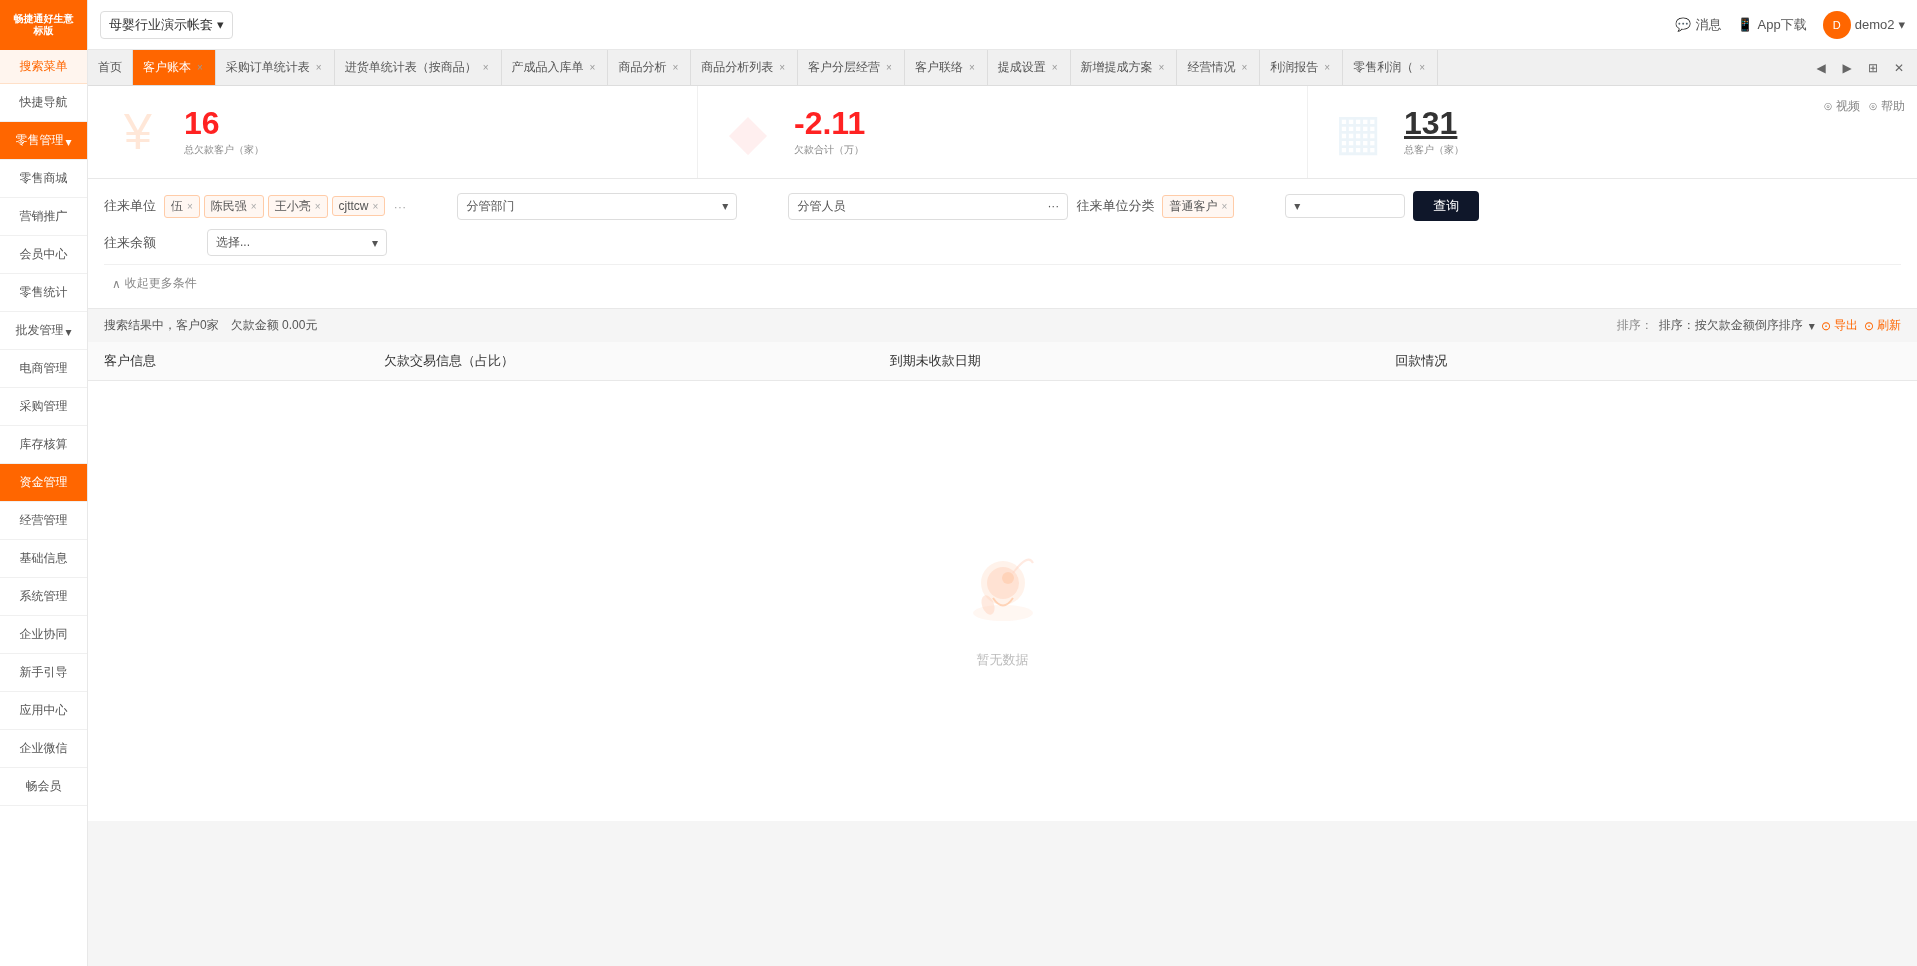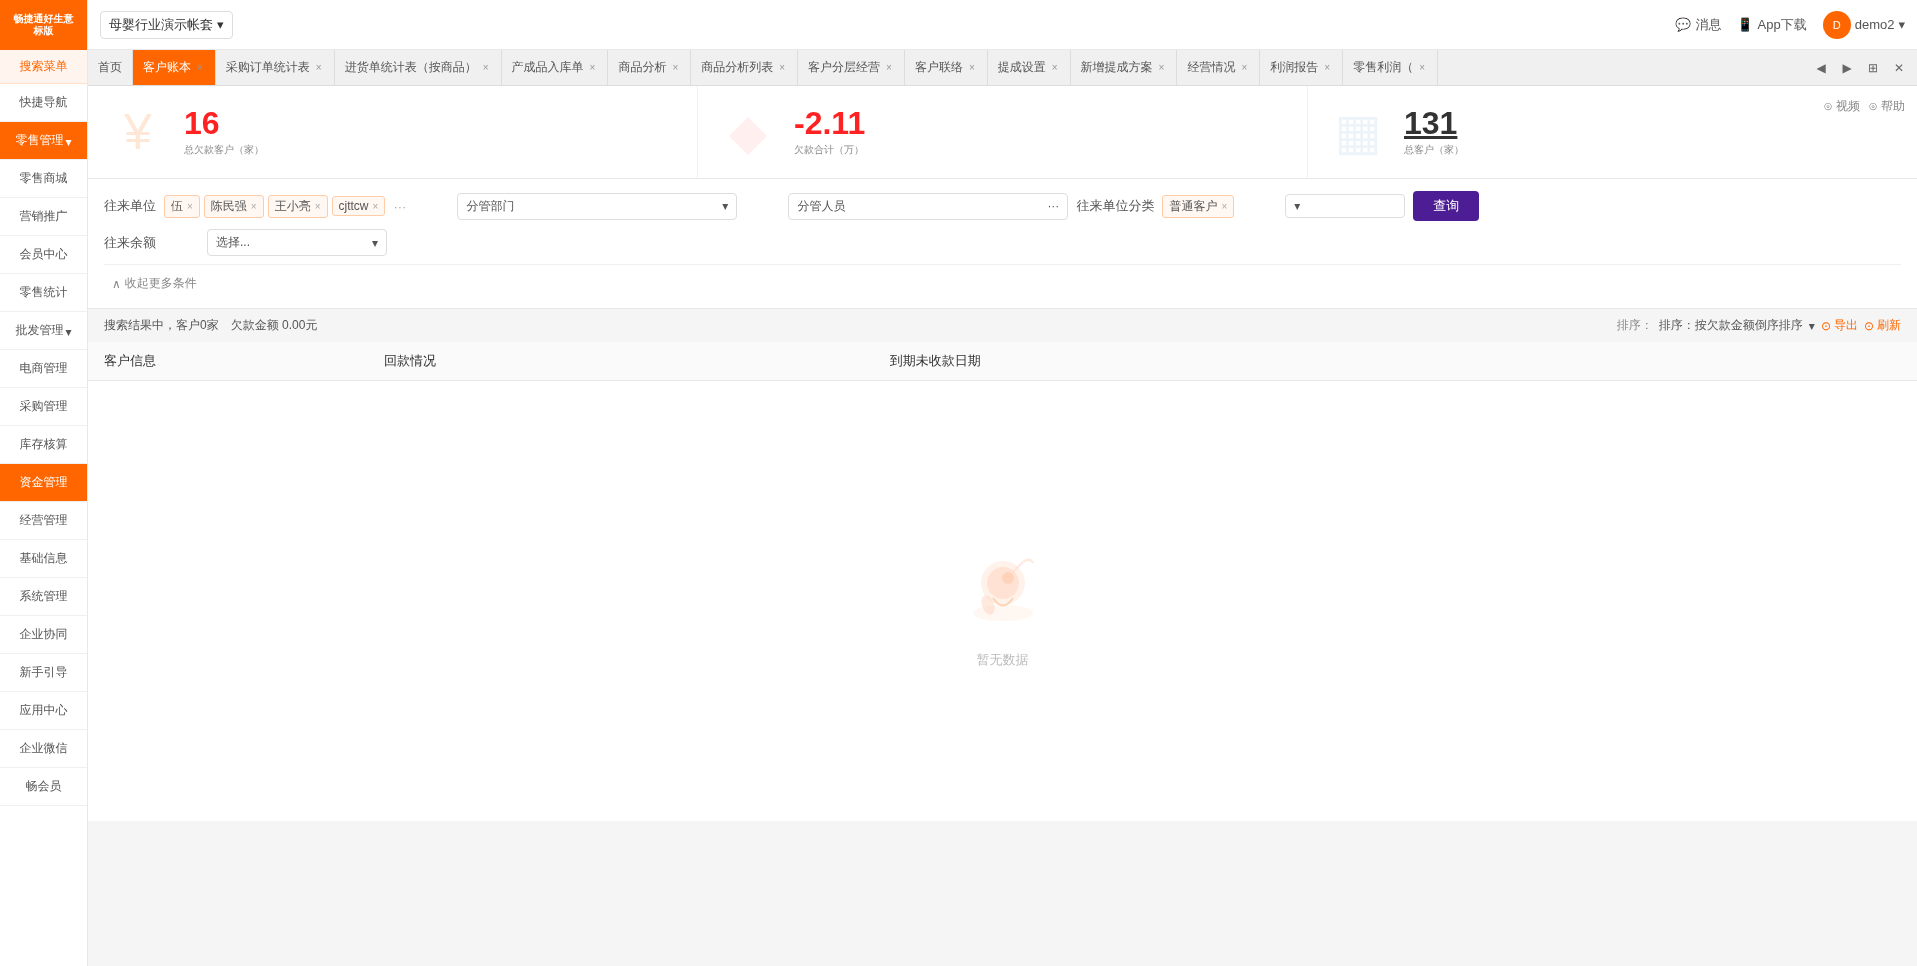--- a/index.html
+++ b/index.html
@@ -221,21 +221,21 @@
       display: flex;
       align-items: center;
       gap: 4px;
       color: #888;
       font-size: 12px;
       cursor: pointer;
       padding: 4px 8px;
       margin: 0 auto;
     }
     .btn-query {
-      background: #4c1d95;
+      background: #0f172a;
       color: #fff;
       border: none;
       border-radius: 4px;
       padding: 6px 20px;
       font-size: 13px;
       cursor: pointer;
     }
 
     
     .result-bar {
@@ -516,22 +516,23 @@
         <span class="action-btn">
           <span>⊙</span>
           <span>刷新</span>
         </span>
       </div>
     </div>
 
     <div class="table-container">
       <div class="table-header" id="table-header">
           <div>客户信息</div>
+          <div>欠款交易信息（占比）</div>
+          <div>到期未收款日期</div>
           <div>回款情况</div>
-          <div>到期未收款日期</div>
         </div>
       <div class="table-body" style="height:440px;">
 
         <svg class="empty-icon" viewBox="0 0 100 100">
           <ellipse cx="50" cy="80" rx="30" ry="8" fill="#ffddcc" opacity="0.5"></ellipse>
           <circle cx="50" cy="50" r="22" fill="#ffccaa" opacity="0.5"></circle>
           <circle cx="50" cy="50" r="16" fill="#ff9966" opacity="0.4"></circle>
           <circle cx="55" cy="45" r="6" fill="#ff6600" opacity="0.3"></circle>
           <path d="M40 65 Q50 80 60 65" fill="none" stroke="#ff6600" stroke-width="2" opacity="0.5"></path>
           <ellipse cx="35" cy="72" rx="6" ry="10" fill="#ff9966" opacity="0.4" transform="rotate(-20 35 72)"></ellipse>

